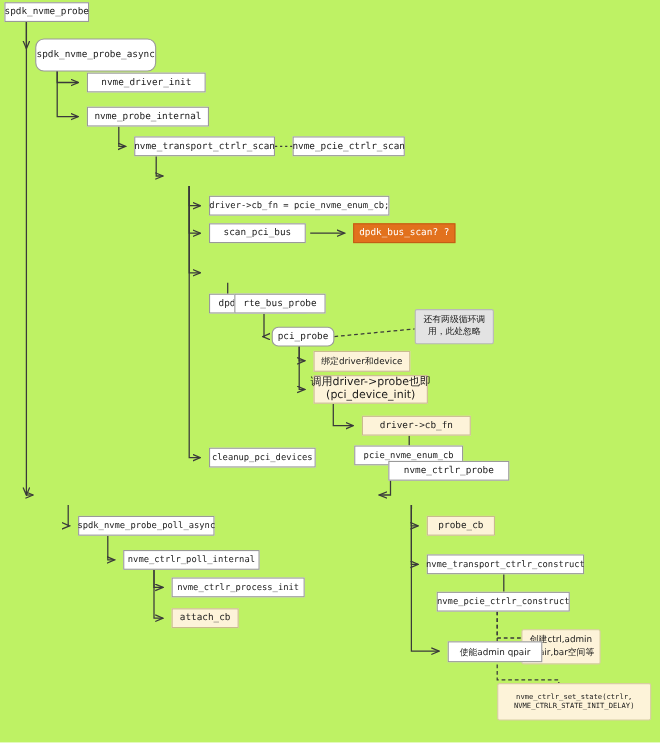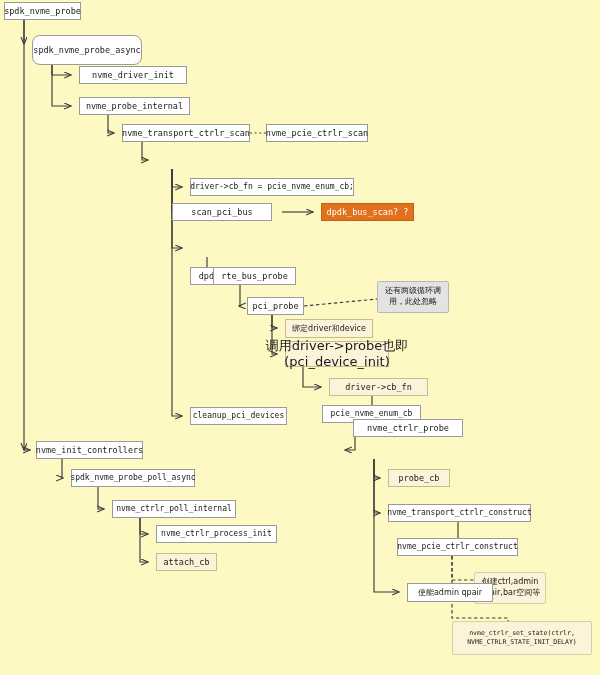--- a/index.html
+++ b/index.html
@@ -4,21 +4,21 @@
 <style>
   html, body {
     margin: 0;
     padding: 0;
     background: #ffffff;
   }
   #canvas {
     position: relative;
     width: 600px;
     height: 675px;
-    background: #fef9c3;
+    background: #bef264;
     font-family: "DejaVu Sans Mono", "Liberation Mono", monospace;
     overflow: hidden;
     text-decoration: underline;
   }
   .node {
     position: absolute;
     box-sizing: border-box;
     border: 1px solid #9a9a9a;
     background: #ffffff;
     color: #1a1a1a;
@@ -146,43 +146,42 @@
     </g>
   </svg>
 
   <div class="node" style="left:4px;  top:2px;   width:77px;  height:18px;">spdk_nvme_probe</div>
   <div class="node" style="left:32px; top:35px;  width:110px; height:30px;border-radius:8px;">spdk_nvme_probe_async</div>
   <div class="node" style="left:79px; top:66px;  width:108px; height:18px;">nvme_driver_init</div>
   <div class="node" style="left:79px; top:97px;  width:111px; height:18px;">nvme_probe_internal</div>
   <div class="node" style="left:122px;top:124px; width:128px; height:18px;">nvme_transport_ctrlr_scan</div>
   <div class="node" style="left:266px;top:124px; width:102px; height:18px;">nvme_pcie_ctrlr_scan</div>
   <div class="node" style="left:190px;top:178px; width:164px; height:18px; font-size:8px;">driver-&gt;cb_fn = pcie_nvme_enum_cb;</div>
-  <div class="node" style="left:172px;top:203px; width:100px;  height:18px;">scan_pci_bus</div>
+  <div class="node" style="left:190px;top:203px; width:88px;  height:18px;">scan_pci_bus</div>
   <div class="node orange" style="left:321px;top:203px; width:93px;  height:18px;">dpdk_bus_scan? ?</div>
   <div class="node" style="left:190px;top:239px; width:89px;  height:18px;margin-top:28px;">dpdk_bus_probe</div>
   <div class="node" style="left:213px;top:267px; width:83px;  height:18px;">rte_bus_probe</div>
-  <div class="node" style="left:247px;top:297px; width:57px;  height:18px;">pci_probe</div>
+  <div class="node" style="left:247px;top:297px; width:57px;  height:18px;border-radius:6px;">pci_probe</div>
   <div class="node note" style="left:377px;top:281px; width:72px; height:32px;">还有两级循环调
 用，此处忽略</div>
   <div class="node cream cjk" style="left:285px;top:319px; width:88px;  height:19px;">绑定driver和device</div>
-  <div class="node cream cjk" style="left:285px;top:341px; width:104px; height:26px; font-size:13px;">调用driver-&gt;probe也即
+  <div class="node cream cjk" style="left:285px;top:341px; width:104px; height:26px; font-size:10px;">调用driver-&gt;probe也即
 (pci_device_init)</div>
   <div class="node cream" style="left:329px;top:378px; width:99px;  height:18px;">driver-&gt;cb_fn</div>
   <div class="node" style="left:190px;top:407px; width:97px;  height:18px; font-size:8px;">cleanup_pci_devices</div>
   <div class="node" style="left:322px;top:405px; width:99px;  height:18px; font-size:8px;">pcie_nvme_enum_cb</div>
   <div class="node" style="left:353px;top:419px; width:110px;  height:18px;">nvme_ctrlr_probe</div>
   <div class="node cream" style="left:388px;top:469px; width:62px;  height:18px;">probe_cb</div>
   <div class="node" style="left:388px;top:504px; width:143px; height:18px; font-size:8px;">nvme_transport_ctrlr_construct</div>
   <div class="node" style="left:397px;top:538px; width:121px; height:18px; font-size:8px;">nvme_pcie_ctrlr_construct</div>
   <div class="node note-cream" style="left:474px;top:572px; width:72px; height:32px;">创建ctrl,admin
 qpair,bar空间等</div>
   <div class="node cjk" style="left:407px;top:583px; width:86px;  height:19px;">使能admin qpair</div>
   <div class="node note-cream" style="left:452px;top:621px; width:140px; height:34px; font-family:'DejaVu Sans Mono',monospace; font-size:6.5px;">nvme_ctrlr_set_state(ctrlr,
 NVME_CTRLR_STATE_INIT_DELAY)</div>
-  <div class="node" style="left:36px; top:441px; width:107px; height:18px;">nvme_init_controllers</div>
   <div class="node" style="left:71px; top:469px; width:124px; height:18px; font-size:8px;">spdk_nvme_probe_poll_async</div>
   <div class="node" style="left:112px;top:500px; width:124px; height:18px; font-size:8px;">nvme_ctrlr_poll_internal</div>
   <div class="node" style="left:156px;top:525px; width:121px; height:18px; font-size:8px;">nvme_ctrlr_process_init</div>
   <div class="node cream" style="left:156px;top:553px; width:61px;  height:18px;">attach_cb</div>
 
   <div class="watermark" style="left:418px; top:634px;">知乎 @操作系统原理</div>
 
 </div>
 
 </body></html>

